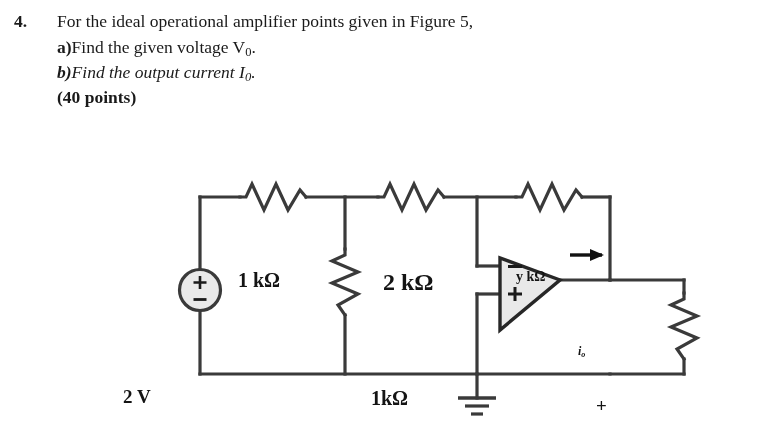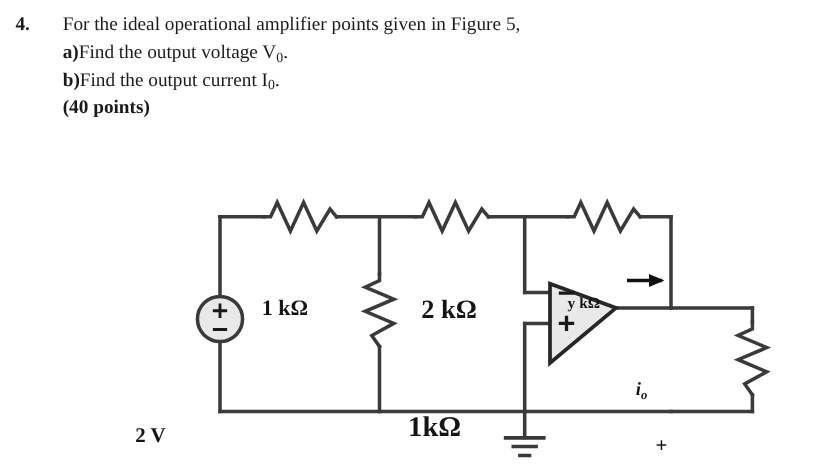--- a/index.html
+++ b/index.html
@@ -37,21 +37,21 @@
     line-height: 1;
   }
   .q-num {
     left: 14px;
     top: 13px;
     font-weight: bold;
     font-size: 17.5px;
   }
   .q-line1 { left: 57px; top: 13px; }
   .q-line2 { left: 57px; top: 39px; }
-  .q-line3 { left: 57px; top: 64px; }
+  .q-line3 { left: 57px; top: 64px; font-style: italic; }
   .q-line4 { left: 57px; top: 89px; font-weight: bold; }
   .b { font-weight: bold; }
   .sub {
     font-size: 0.72em;
     vertical-align: -0.26em;
     letter-spacing: 0;
   }
 
   
   #circuit {
@@ -67,45 +67,45 @@
   .clabel {
     position: absolute;
     white-space: nowrap;
     font-family: "Liberation Serif", "DejaVu Serif", serif;
     color: #141414;
     line-height: 1;
   }
   .lbl-r1   { left: 238px; top: 152px; font-size: 20px; font-weight: bold; }
   .lbl-r2   { left: 383px; top: 152px; font-size: 24px; font-weight: bold; }
   .lbl-ry   { left: 516px; top: 152px; font-size: 14px; font-weight: bold; }
-  .lbl-r1k  { left: 371px; top: 257px; font-size: 26px; font-weight: bold; }
+  .lbl-r1k  { left: 371px; top: 270px; font-size: 20px; font-weight: bold; }
   .lbl-src  { left: 123px; top: 269px; font-size: 19px; font-weight: bold; }
   .lbl-io   {
     left: 578px; top: 227px;
-    font-size: 17px; font-weight: bold; font-style: italic;
+    font-size: 12px; font-weight: bold; font-style: italic;
   }
   .lbl-plus-vo  { left: 596px; top: 278px; font-size: 19px; font-weight: bold; }
   .isub {
     font-size: 0.68em;
     vertical-align: -0.3em;
     font-style: italic;
   }
 </style>
 </head>
 <body>
 
 <div id="page">
 
   <div class="q-block">
 
     <div class="q-row q-num">4.</div>
 
     <div class="q-row q-line1">For the ideal operational amplifier points given in Figure 5,</div>
 
-    <div class="q-row q-line2"><span class="b">a)</span><span>Find the output voltage V</span><span class="sub">0</span><span>.</span></div>
+    <div class="q-row q-line2"><span class="b">a)</span><span>Find the given voltage V</span><span class="sub">0</span><span>.</span></div>
 
     <div class="q-row q-line3"><span class="b">b)</span><span>Find the output current I</span><span class="sub">0</span><span>.</span></div>
 
     <div class="q-row q-line4">(40 points)</div>
   </div>
 
   <div id="circuit">
 
     <svg width="761" height="305" viewBox="0 0 761 305">
 

